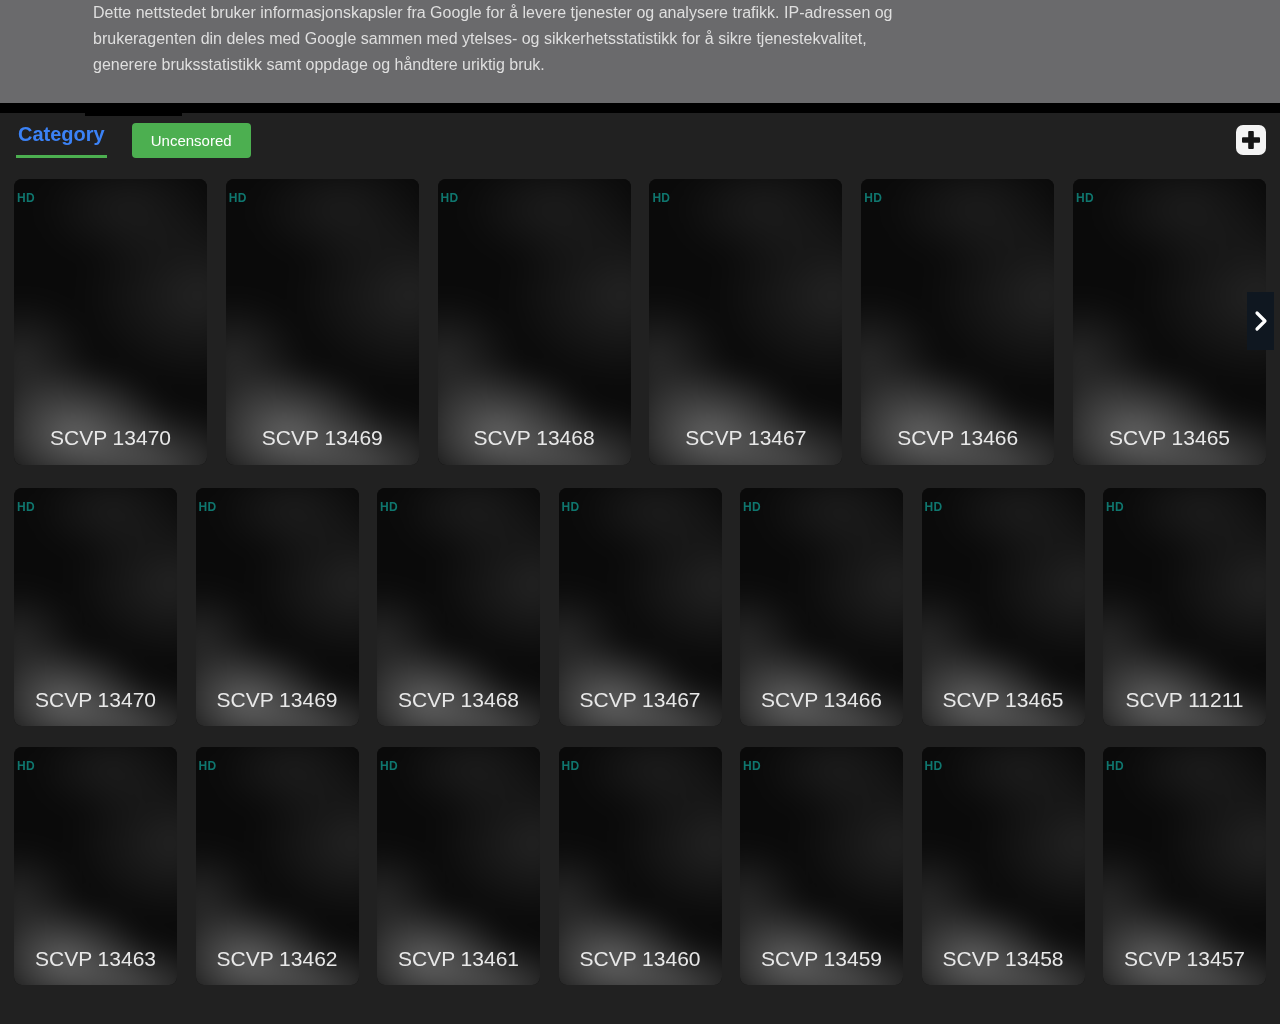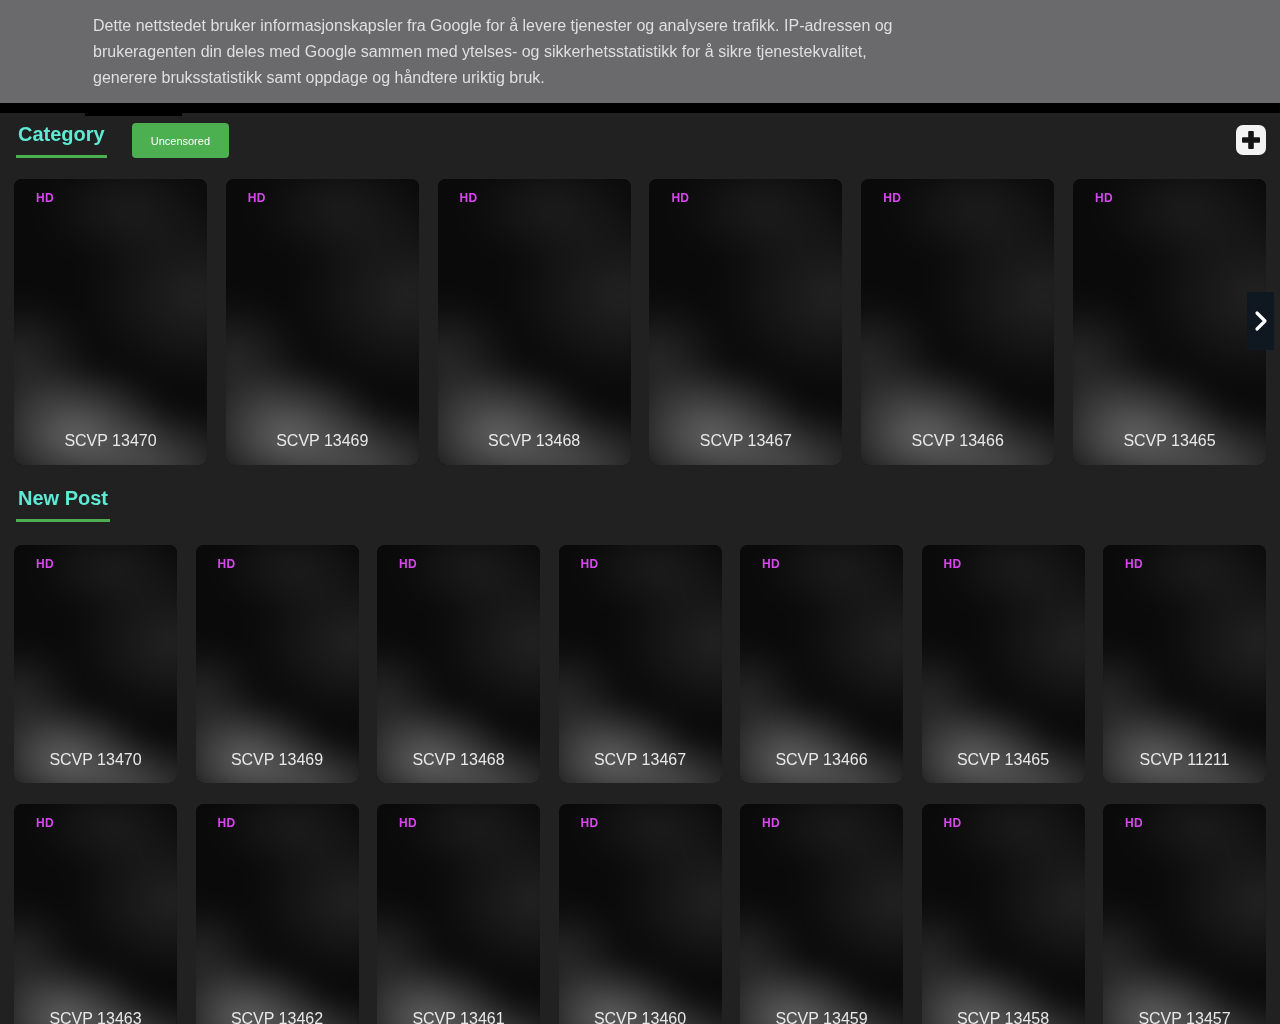--- a/index.html
+++ b/index.html
@@ -6,21 +6,21 @@
   html,body { background:#000; }
   body { font-family:"Liberation Sans","DejaVu Sans",sans-serif; }
   .page {
     position:relative; width:1280px; height:1024px;
     background:#212121; overflow:hidden;
   }
 
   
   .cookie-banner {
     height:103px; width:100%; background:#6a6a6c;
-    display:flex; align-items:center;
+    display:flex; align-items:flex-start;
     padding:0 88px 0 93px;
   }
   .cookie-message {
     width:805px; color:#dfdfdf; font-size:16px; line-height:26px;
   }
   .cookie-actions {
     margin-left:auto; display:flex; gap:38px; align-items:center; white-space:nowrap;
   }
   .cookie-btn {
     background:none; border:none; cursor:pointer;
@@ -30,26 +30,26 @@
 
   
   .nav-strip { position:relative; height:10px; background:#000; width:100%; }
   .nav-strip .nav-tab { position:absolute; left:85px; top:0; width:97px; height:13px; background:#000; }
 
   
   .content { padding:5px 14px 0 14px; }
 
   .section-header { display:flex; align-items:flex-start; margin-top:5px; }
   .section-title {
-    display:inline-block; color:#5eead4; font-size:20px; font-weight:bold;
+    display:inline-block; color:#3b82f6; font-size:20px; font-weight:bold;
     padding:0 2px 9px 2px; border-bottom:3px solid #4caf50; margin-left:2px;
   }
   .chip {
     margin-left:25px; height:35px; padding:0 19px; border:none; border-radius:4px;
-    background:#4caf50; color:#fff; font-size:11px; font-family:inherit;
+    background:#4caf50; color:#fff; font-size:15px; font-family:inherit;
     display:flex; align-items:center; cursor:pointer;
   }
   .plus-btn {
     margin-left:auto; margin-top:2px; width:30px; height:30px; border:none;
     border-radius:7px; background:#f3f3f3; cursor:pointer;
     display:flex; align-items:center; justify-content:center; padding:0;
   }
 
   
   .carousel { display:flex; justify-content:space-between; margin-top:21px; }
@@ -66,26 +66,26 @@
     position:absolute; inset:-22px; filter:blur(13px);
     background:
       radial-gradient(60% 30% at 35% 84%, rgba(200,200,200,.50), transparent 70%),
       radial-gradient(55% 26% at 72% 94%, rgba(160,160,160,.42), transparent 70%),
       radial-gradient(45% 28% at 12% 62%, rgba(120,120,120,.30), transparent 70%),
       radial-gradient(70% 38% at 88% 42%, rgba(90,90,90,.32), transparent 72%),
       radial-gradient(55% 24% at 58% 16%, rgba(80,80,80,.28), transparent 70%),
       #0a0a0a;
   }
   .hd-badge {
-    position:absolute; top:12px; left:22px; color:#d946ef;
+    position:absolute; top:12px; left:3px; color:#0f766e;
     font-size:12px; font-weight:bold; letter-spacing:.3px;
   }
   .card-label {
     position:absolute; left:0; right:0; bottom:14px; text-align:center;
-    color:#e8e8e8; font-size:16px;
+    color:#e8e8e8; font-size:21px;
   }
   .card.large .card-label { bottom:15px; }
 
   
   .next-btn {
     position:absolute; top:292px; right:6px; width:27px; height:58px;
     background:#0f1720; border:none; cursor:pointer;
     display:flex; align-items:center; justify-content:center; padding:0;
   }
 
@@ -145,23 +145,20 @@
         <span class="hd-badge">HD</span>
         <span class="card-label">SCVP 13466</span>
       </div>
       <div class="card large">
         <div class="thumb"></div>
         <span class="hd-badge">HD</span>
         <span class="card-label">SCVP 13465</span>
       </div>
     </div>
 
-    <div class="section-header" style="margin-top:22px;">
-      <h2 class="section-title">New Post</h2>
-    </div>
 
     <div class="grid-row">
       <div class="card small">
         <div class="thumb"></div>
         <span class="hd-badge">HD</span>
         <span class="card-label">SCVP 13470</span>
       </div>
       <div class="card small">
         <div class="thumb"></div>
         <span class="hd-badge">HD</span>

